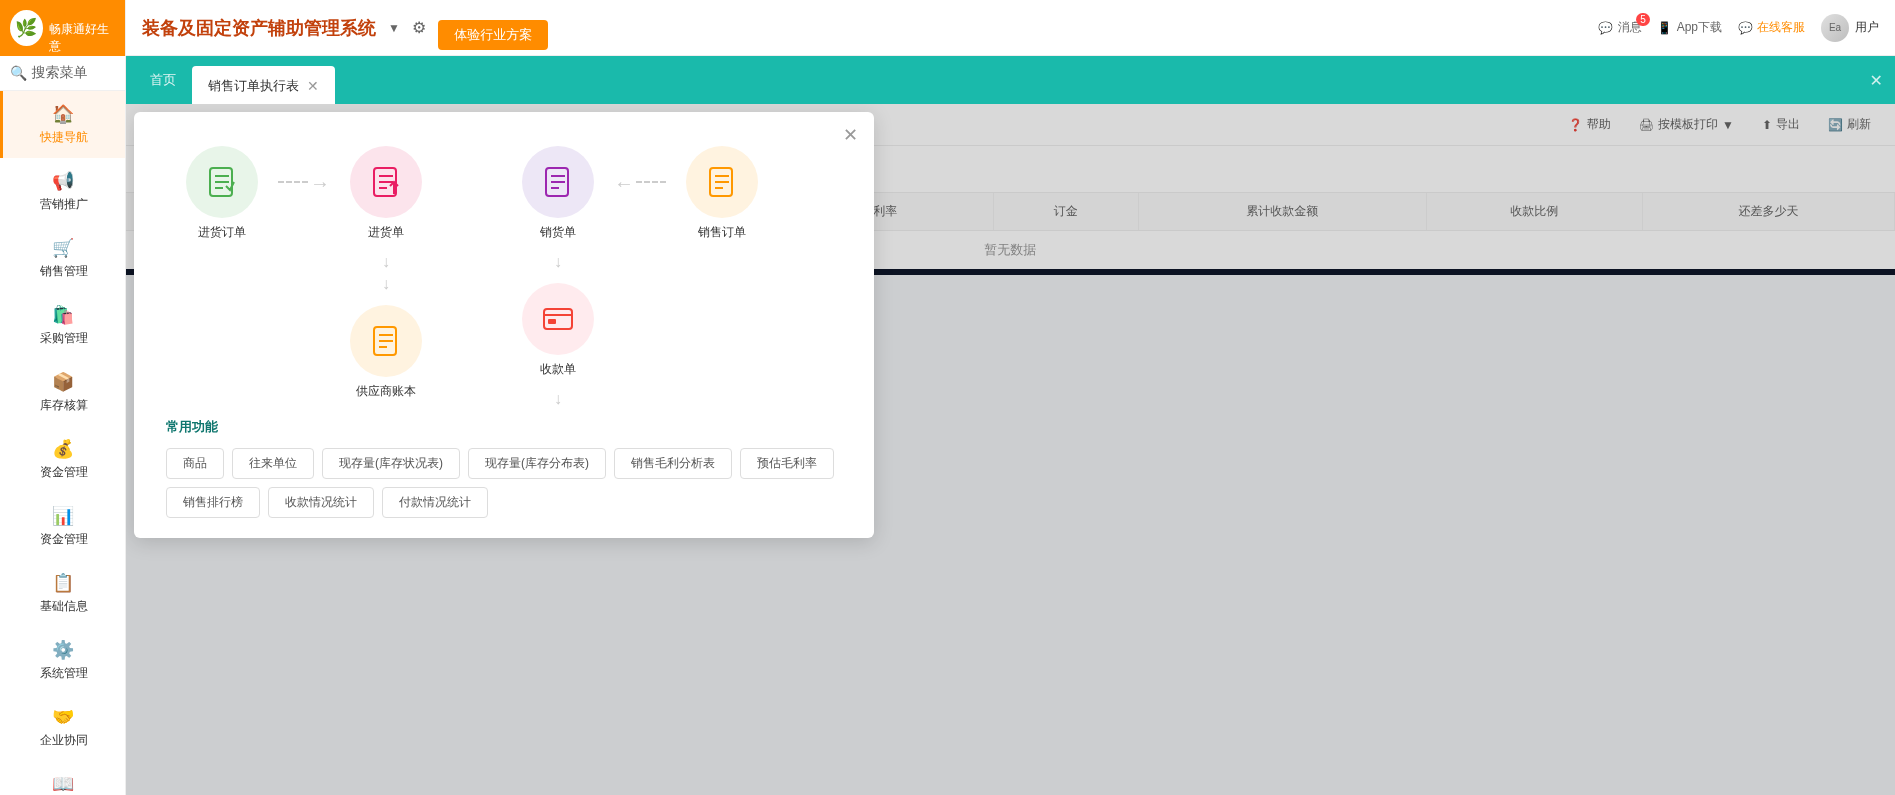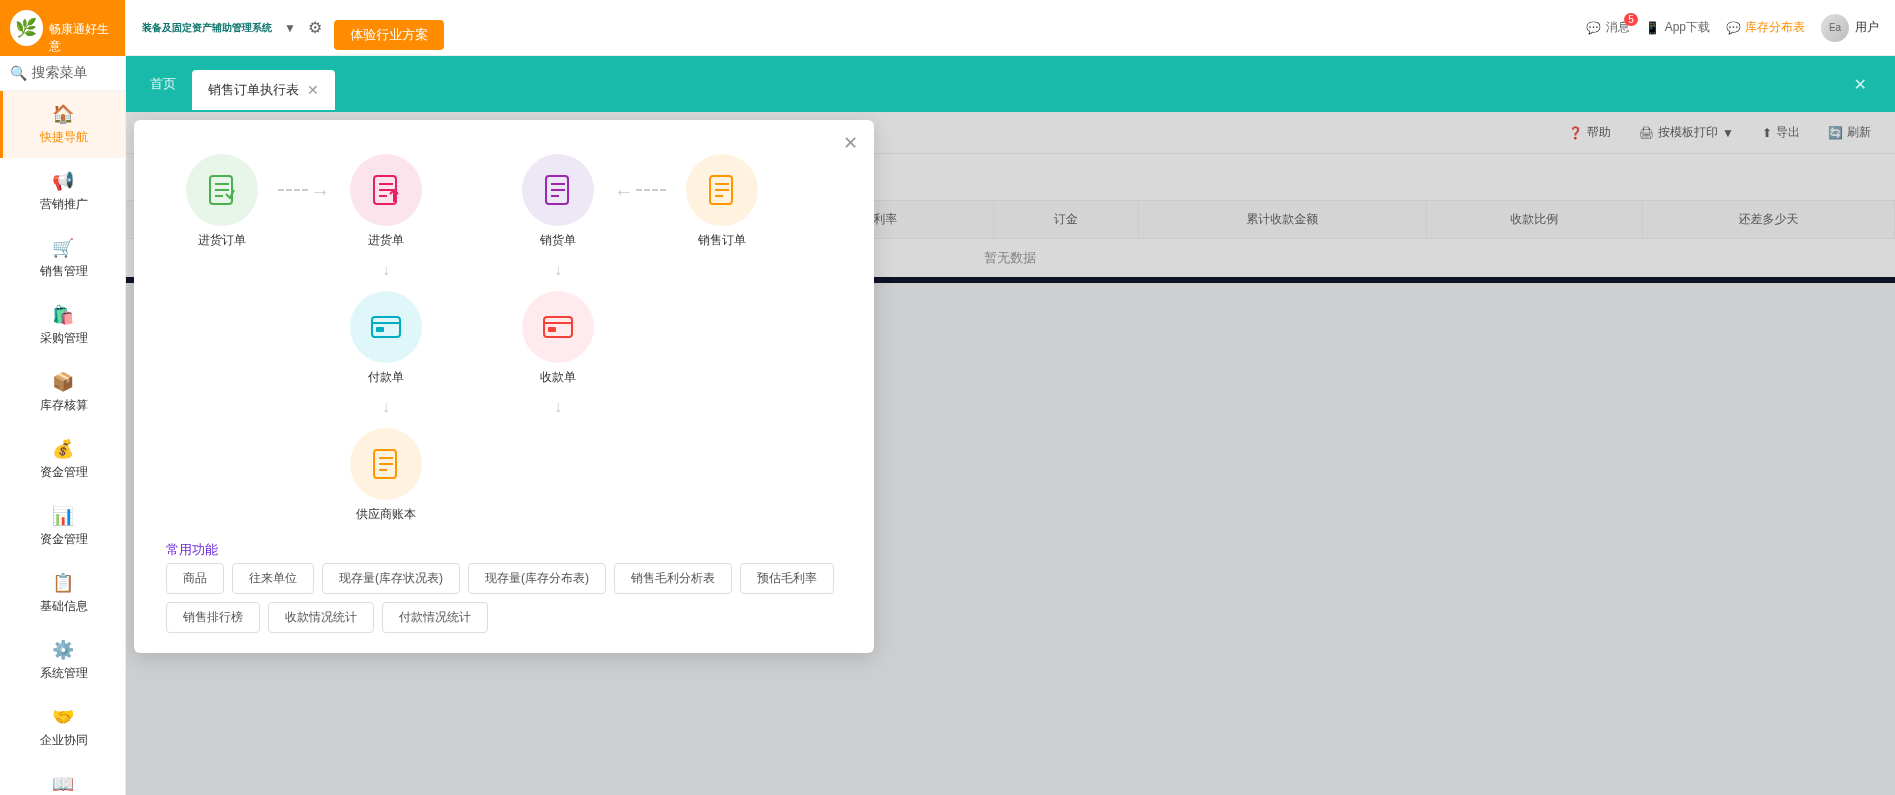--- a/index.html
+++ b/index.html
@@ -18,33 +18,33 @@
     .sidebar-nav { flex: 1; overflow-y: auto; }
     .sidebar-item { display: flex; flex-direction: column; align-items: center; padding: 12px 8px; cursor: pointer; color: #333; font-size: 12px; gap: 4px; border-left: 3px solid transparent; }
     .sidebar-item.active { background: #fff5ec; color: #ff8c00; border-left-color: #ff8c00; }
     .sidebar-item-icon { font-size: 18px; }
 
     
     .main { flex: 1; display: flex; flex-direction: column; overflow: hidden; }
 
     
     .topbar { background: #fff; height: 56px; display: flex; align-items: center; padding: 0 16px; border-bottom: 1px solid #eee; gap: 12px; }
-    .topbar-system { font-size: 10px; color: #0f766e; font-weight: bold; }
+    .topbar-system { font-size: 18px; color: #c2410c; font-weight: bold; }
     .topbar-dropdown { color: #666; font-size: 12px; cursor: pointer; }
     .topbar-gear { font-size: 16px; color: #666; cursor: pointer; }
     .topbar-btn { background: #ff8c00; color: #fff; border: none; border-radius: 4px; padding: 6px 16px; cursor: pointer; font-size: 13px; margin-top: 14px; }
     .topbar-right { display: flex; align-items: center; gap: 16px; margin-left: auto; }
     .topbar-msg { display: flex; align-items: center; gap: 4px; font-size: 12px; color: #666; cursor: pointer; position: relative; }
     .badge { background: #f44; color: #fff; border-radius: 10px; font-size: 10px; padding: 1px 4px; position: absolute; top: -6px; right: -8px; }
     .topbar-app { display: flex; align-items: center; gap: 4px; font-size: 12px; color: #666; cursor: pointer; }
     .topbar-service { display: flex; align-items: center; gap: 4px; font-size: 12px; color: #ff8c00; cursor: pointer; }
     .topbar-user { display: flex; align-items: center; gap: 6px; font-size: 12px; color: #333; cursor: pointer; }
 
     
-    .tabs { background: #1abaab; display: flex; align-items: center; height: 56px; padding: 0 16px 0 8px; }
+    .tabs { background: #1abaab; display: flex; align-items: center; height: 48px; padding: 0 0 0 8px; }
     .tab { padding: 0 16px; height: 40px; display: flex; align-items: center; gap: 8px; cursor: pointer; font-size: 13px; color: rgba(255,255,255,0.85); }
     .tab.active { background: #fff; color: #333; border-radius: 4px 4px 0 0; margin-top: 12px; }
     .tab-close { font-size: 14px; color: #999; cursor: pointer; }
     .tab-close-x { margin-left: auto; padding: 0 12px; color: rgba(255,255,255,0.8); cursor: pointer; font-size: 16px; }
 
     
     .content { flex: 1; background: #f0f2f5; overflow: hidden; position: relative; }
 
     
     .toolbar-row { background: #fff; padding: 8px 16px; display: flex; align-items: center; gap: 12px; border-bottom: 1px solid #eee; }
@@ -76,21 +76,21 @@
     .flow-circle.green { background: #e8f5e9; }
     .flow-circle.red-light { background: #fce4ec; }
     .flow-circle.purple { background: #ede7f6; }
     .flow-circle.orange { background: #fff3e0; }
     .flow-circle.teal { background: #e0f7fa; }
     .flow-circle.red { background: #ffebee; }
     .flow-label { font-size: 12px; color: #333; }
 
     
     .common-section { margin-top: 8px; }
-    .common-title { font-size: 13px; color: #6d28d9; margin-bottom: 4px; font-weight: normal; }
+    .common-title { font-size: 13px; color: #0f766e; margin-bottom: 12px; font-weight: bold; }
     .common-btns { display: flex; flex-wrap: wrap; gap: 8px; }
     .common-btn { border: 1px solid #ddd; border-radius: 4px; padding: 6px 16px; font-size: 12px; color: #555; background: #fff; cursor: pointer; }
 
     
     .avatar-img { width: 28px; height: 28px; border-radius: 50%; background: linear-gradient(135deg, #e0e0e0, #bdbdbd); display: flex; align-items: center; justify-content: center; font-size: 10px; color: #666; }
   </style>
 </head>
 <body>
 
 <div class="app-wrapper">
@@ -169,21 +169,21 @@
           <span>💬</span>
           <span>消息</span>
           <span class="badge">5</span>
         </div>
         <div class="topbar-app">
           <span>📱</span>
           <span>App下载</span>
         </div>
         <div class="topbar-service">
           <span>💬</span>
-          <span>库存分布表</span>
+          <span>在线客服</span>
         </div>
         <div class="topbar-user">
           <div class="avatar-img">Ea</div>
           <span>用户</span>
         </div>
       </div>
     </div>
 
     <div class="tabs">
       <div class="tab">
@@ -291,30 +291,20 @@
                       <rect x="6" y="4" width="22" height="28" rx="3" fill="none" stroke="#e91e63" stroke-width="2"></rect>
                       <line x1="11" y1="12" x2="25" y2="12" stroke="#e91e63" stroke-width="2"></line>
                       <line x1="11" y1="18" x2="25" y2="18" stroke="#e91e63" stroke-width="2"></line>
                       <line x1="11" y1="24" x2="19" y2="24" stroke="#e91e63" stroke-width="2"></line>
                       <path d="M22 22 L26 18 L30 22 M26 18 L26 30" fill="none" stroke="#e91e63" stroke-width="2"></path>
                     </svg>
                 </div>
                 <span class="flow-label">进货单</span>
               </div>
               <div style="color:#ccc; font-size:16px; margin: 2px 0;">↓</div>
-              <div class="flow-node">
-                <div class="flow-circle teal">
-                  <svg width="36" height="36" viewBox="0 0 36 36">
-                      <rect x="4" y="8" width="28" height="20" rx="3" fill="none" stroke="#00acc1" stroke-width="2"></rect>
-                      <line x1="4" y1="14" x2="32" y2="14" stroke="#00acc1" stroke-width="2"></line>
-                      <rect x="8" y="18" width="8" height="5" rx="1" fill="#00acc1"></rect>
-                    </svg>
-                </div>
-                <span class="flow-label">付款单</span>
-              </div>
               <div style="color:#ccc; font-size:16px; margin: 2px 0;">↓</div>
               <div class="flow-node">
                 <div class="flow-circle orange">
                   <svg width="36" height="36" viewBox="0 0 36 36">
                       <rect x="6" y="4" width="22" height="28" rx="3" fill="none" stroke="#ff9800" stroke-width="2"></rect>
                       <line x1="11" y1="12" x2="25" y2="12" stroke="#ff9800" stroke-width="2"></line>
                       <line x1="11" y1="18" x2="25" y2="18" stroke="#ff9800" stroke-width="2"></line>
                       <line x1="11" y1="24" x2="19" y2="24" stroke="#ff9800" stroke-width="2"></line>
                     </svg>
                 </div>

